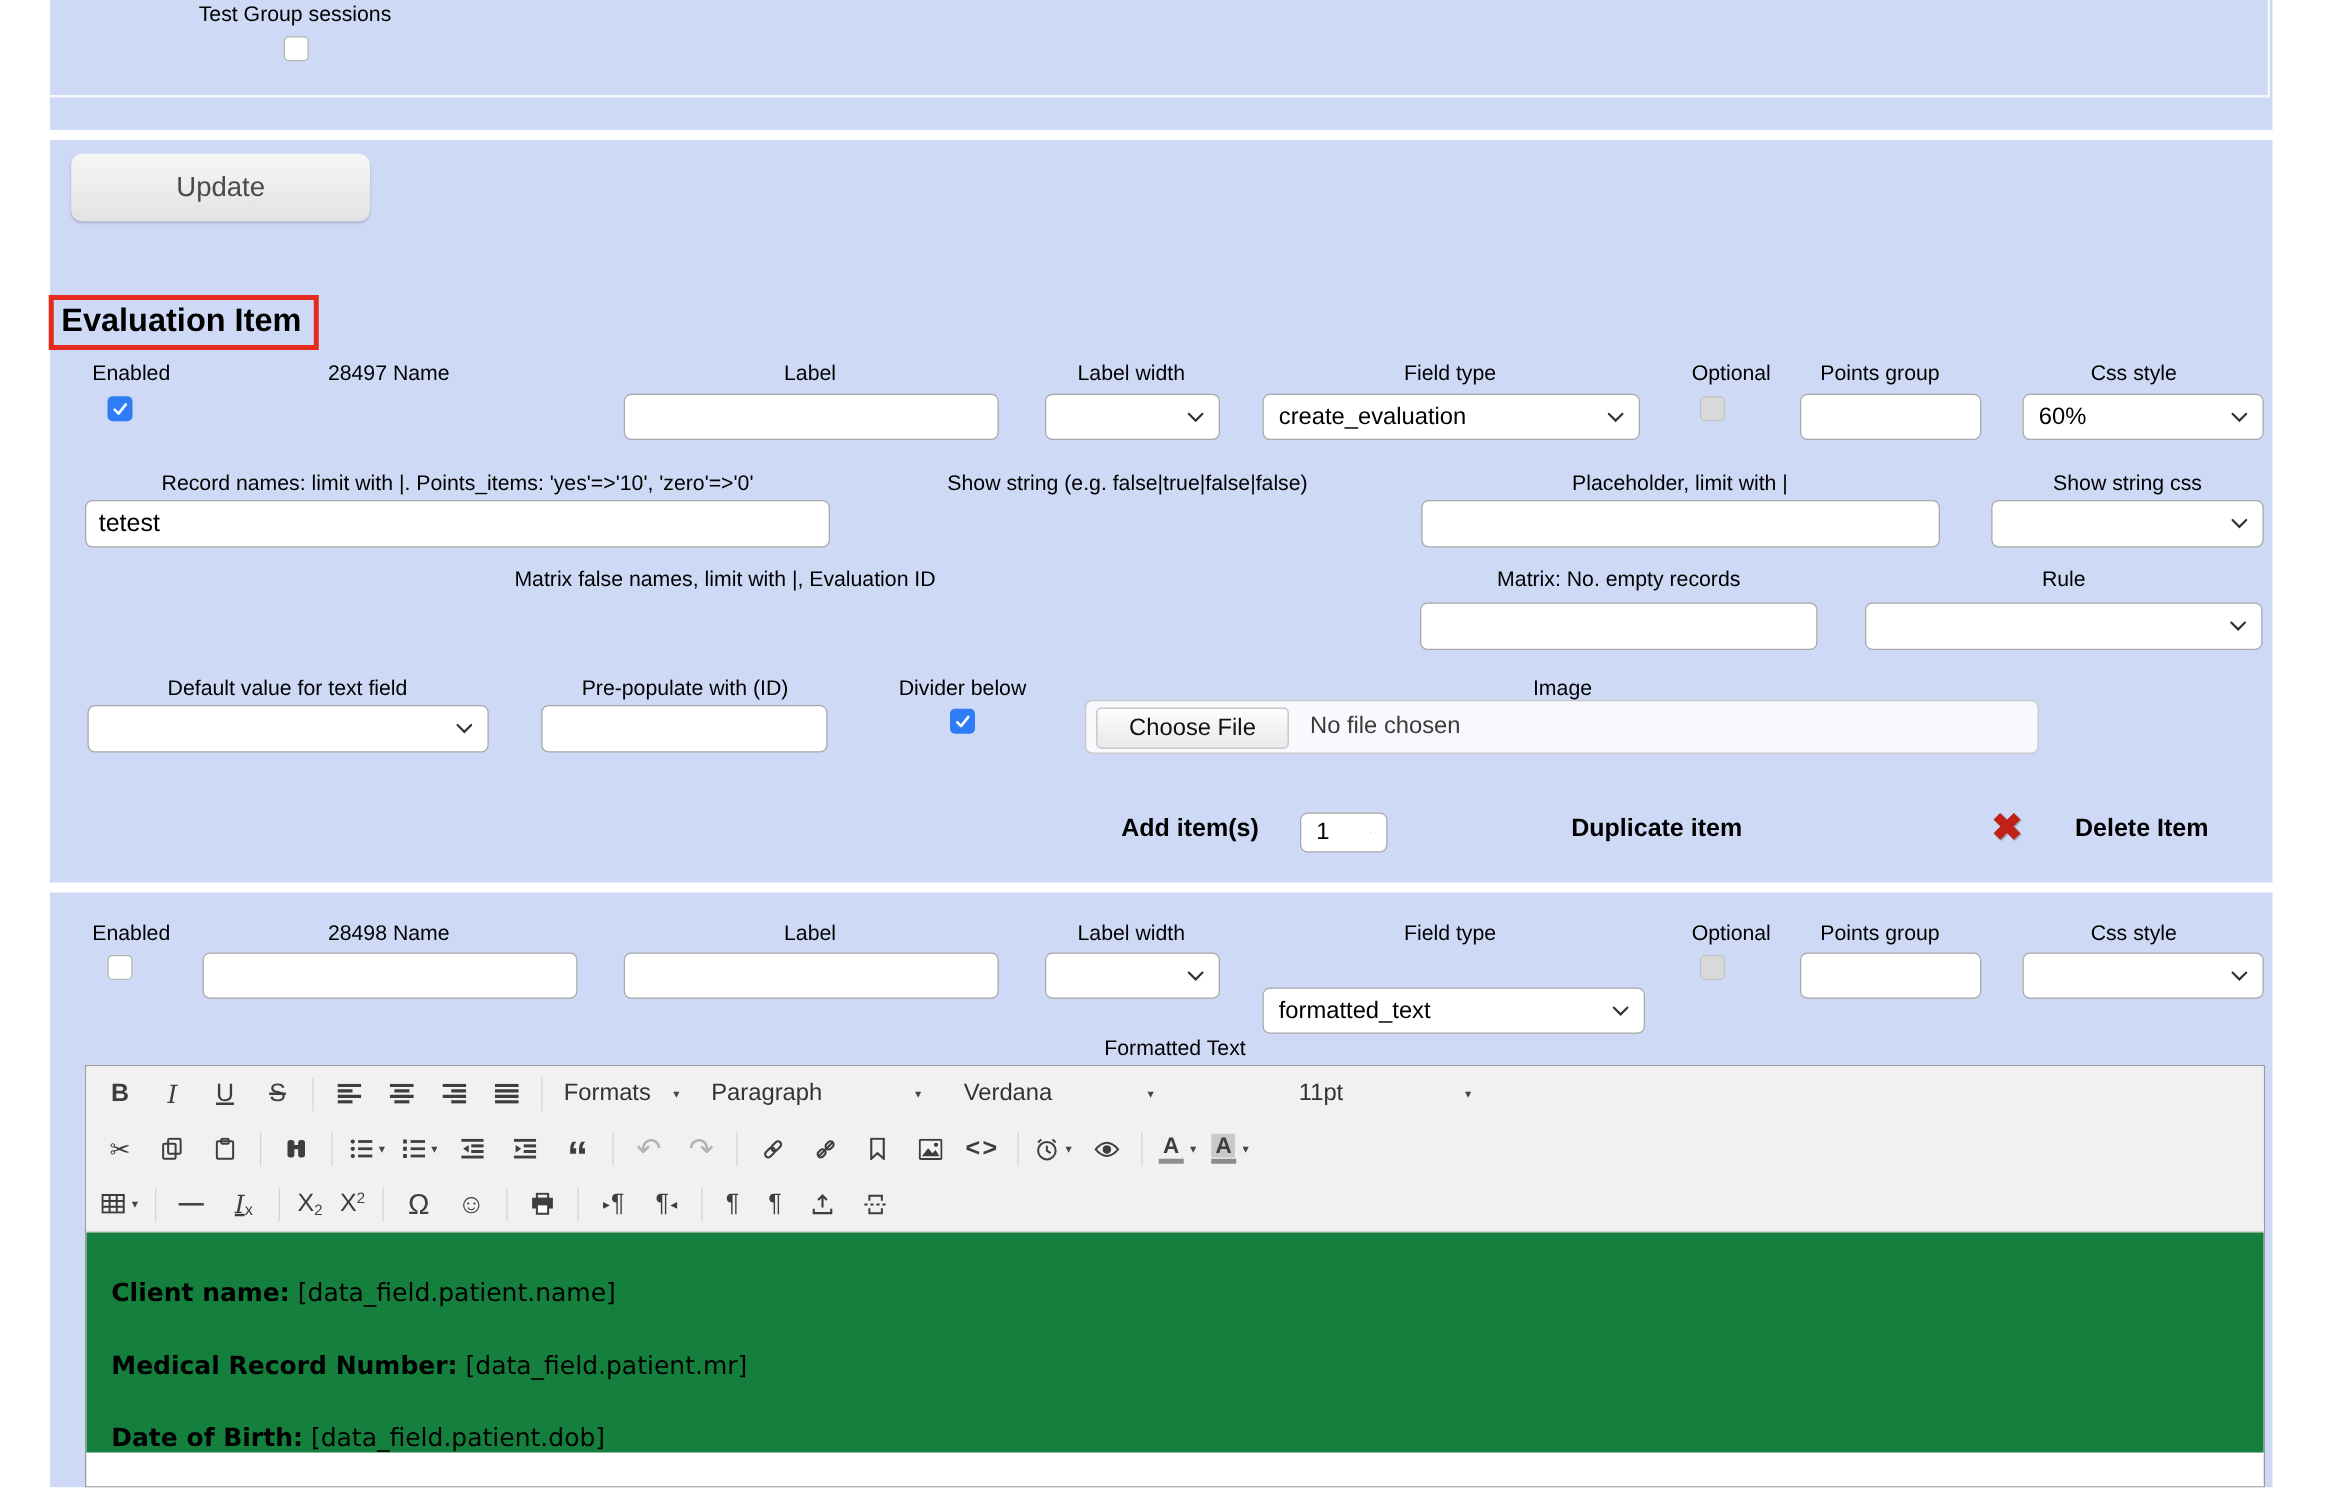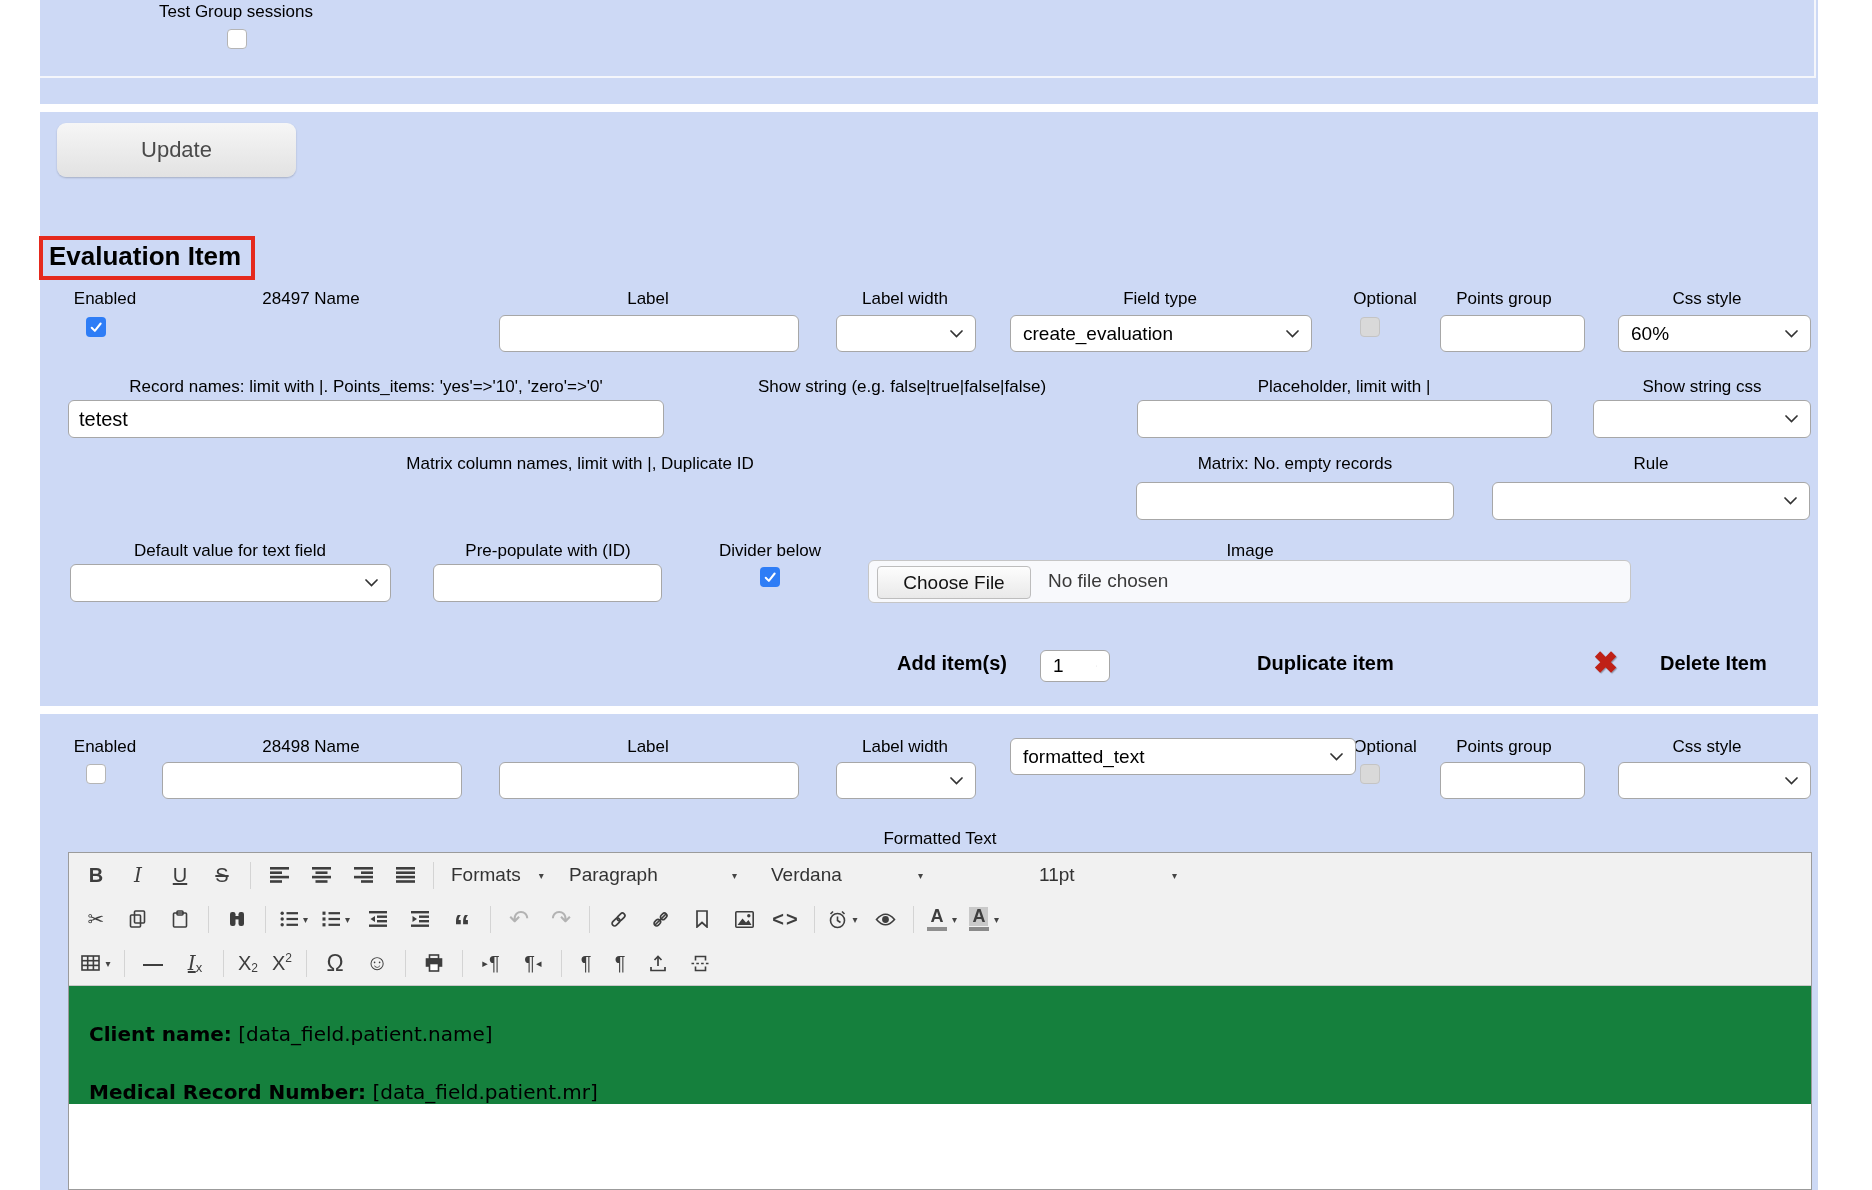--- a/index.html
+++ b/index.html
@@ -115,21 +115,21 @@
   <div class="clbl" style="left:1702px;top:377px">Show string css</div>
   <input class="inp" style="left: 68px; top: 400px; width: 596px; height: 38px;" value="tetest">
   <input class="inp" style="left: 1137px; top: 400px; width: 415px; height: 38px;">
   <div class="sel" style="left:1593px;top:400px;width:218px;height:38px">
     <span></span>
       <svg class="ic" width="13" height="8" viewBox="0 0 13 8">
         <polyline points="1,1 6.5,6.5 12,1" stroke="#333" stroke-width="1.7" fill="none" stroke-linecap="round"></polyline>
       </svg>
   </div>
 
-  <div class="clbl" style="left:580px;top:454px">Matrix column names, limit with |, Duplicate ID</div>
+  <div class="clbl" style="left:580px;top:454px">Matrix false names, limit with |, Evaluation ID</div>
   <div class="clbl" style="left:1295px;top:454px">Matrix: No. empty records</div>
   <div class="clbl" style="left:1651px;top:454px">Rule</div>
   <input class="inp" style="left: 1136px; top: 482px; width: 318px; height: 38px;">
   <div class="sel" style="left:1492px;top:482px;width:318px;height:38px">
     <span></span>
       <svg class="ic" width="13" height="8" viewBox="0 0 13 8">
         <polyline points="1,1 6.5,6.5 12,1" stroke="#333" stroke-width="1.7" fill="none" stroke-linecap="round"></polyline>
       </svg>
   </div>
 
@@ -175,21 +175,21 @@
 
   <div class="cb" style="left:86px;top:764px"></div>
   <input class="inp" style="left: 162px; top: 762px; width: 300px; height: 37px;">
   <input class="inp" style="left: 499px; top: 762px; width: 300px; height: 37px;">
   <div class="sel" style="left:836px;top:762px;width:140px;height:37px">
     <span></span>
       <svg class="ic" width="13" height="8" viewBox="0 0 13 8">
         <polyline points="1,1 6.5,6.5 12,1" stroke="#333" stroke-width="1.7" fill="none" stroke-linecap="round"></polyline>
       </svg>
   </div>
-  <div class="sel" style="left:1010px;top:738px;width:346px;height:37px">
+  <div class="sel" style="left:1010px;top:790px;width:306px;height:37px">
     <span>formatted_text</span>
       <svg class="ic" width="13" height="8" viewBox="0 0 13 8">
         <polyline points="1,1 6.5,6.5 12,1" stroke="#333" stroke-width="1.7" fill="none" stroke-linecap="round"></polyline>
       </svg>
   </div>
   <div class="cb disabled" style="left:1360px;top:764px"></div>
   <input class="inp" style="left: 1440px; top: 762px; width: 145px; height: 37px;">
   <div class="sel" style="left:1618px;top:762px;width:193px;height:37px">
     <span></span>
       <svg class="ic" width="13" height="8" viewBox="0 0 13 8">
@@ -444,17 +444,18 @@
               <path d="M4.5 5.5 V1.5 h10 v4"></path>
               <path d="M4.5 11.5 v4 h10 v-4"></path>
             </svg>
         </div>
       </div>
     </div>
 
     <div class="ed-content">
       <p><b>Client name:</b><span> [data_field.patient.name]</span></p>
       <p><b>Medical Record Number:</b><span> [data_field.patient.mr]</span></p>
+      <p><b>Date of Birth:</b><span> [data_field.patient.dob]</span></p>
 
     </div>
   </div>
 
 </div>
 
 </body></html>

